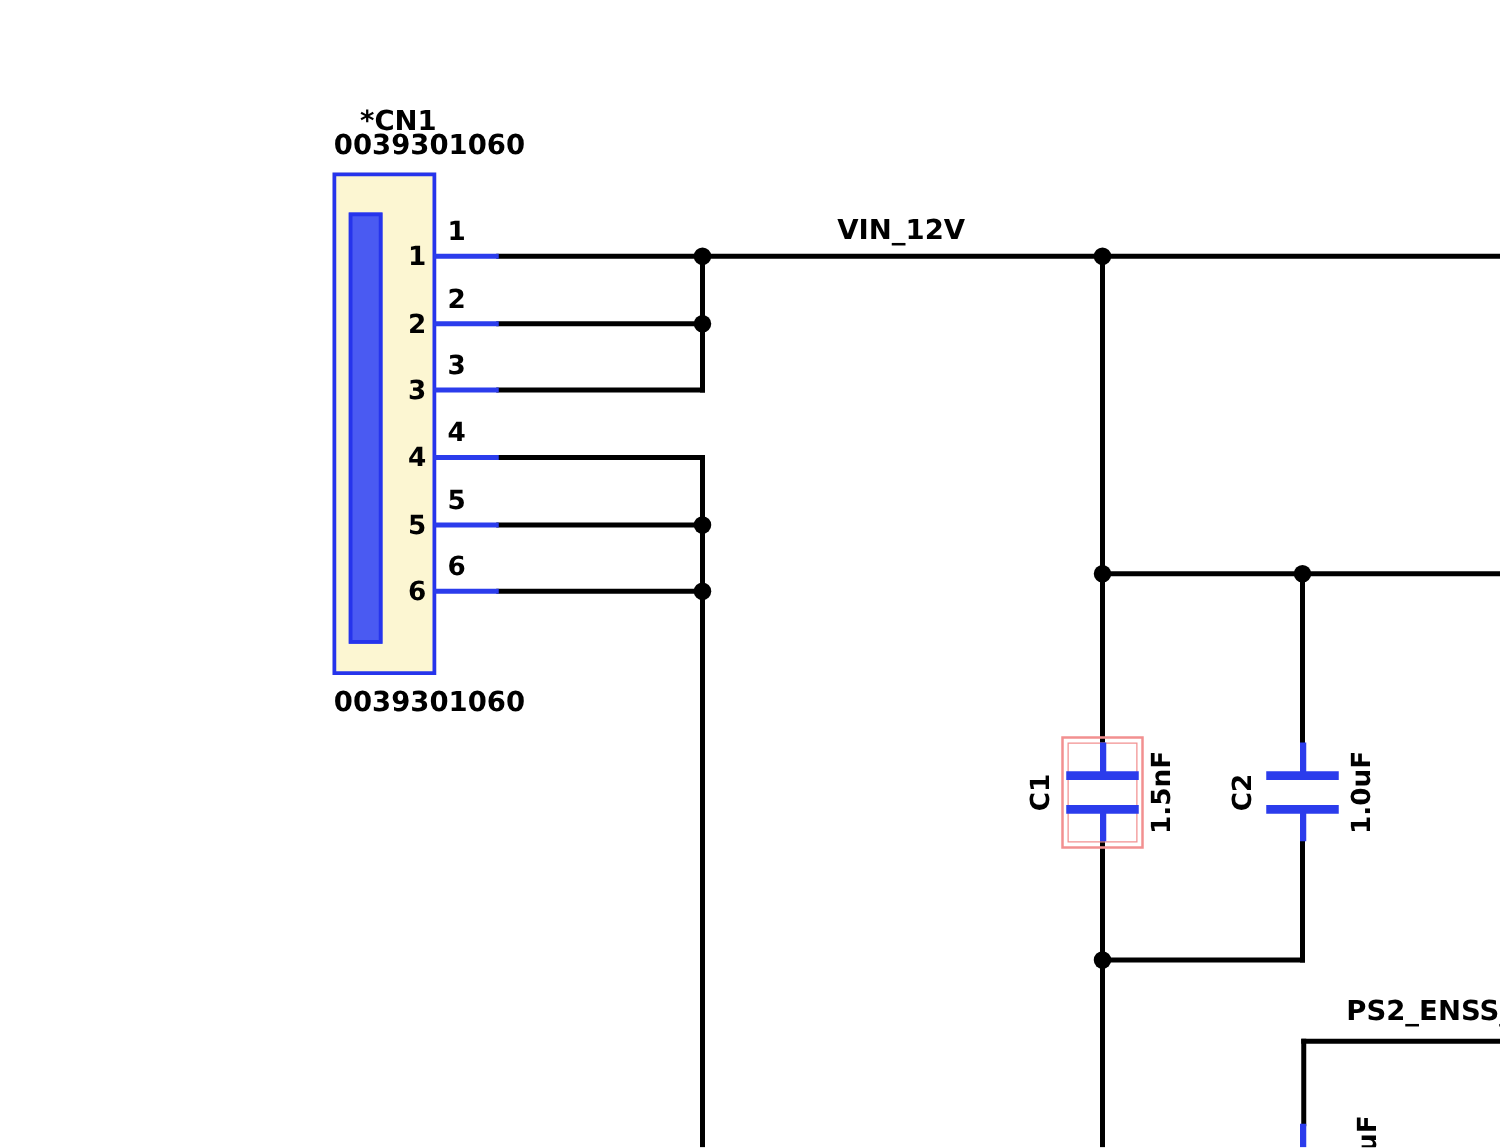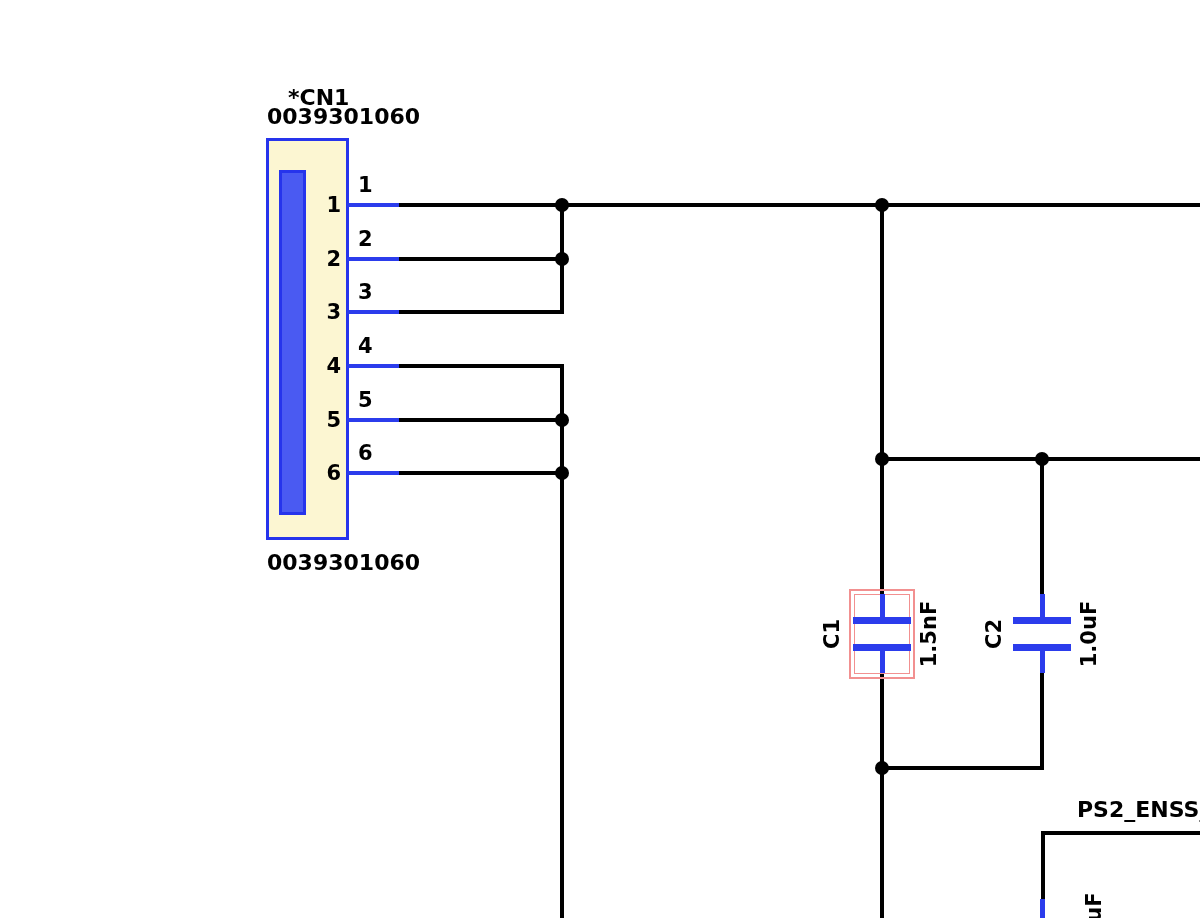--- a/index.html
+++ b/index.html
@@ -102,20 +102,21 @@
 
   <div class="pin-num-out" style="top:172px;">1</div>
   <div class="pin-num-out" style="top:226px;">2</div>
   <div class="pin-num-out" style="top:279px;">3</div>
   <div class="pin-num-out" style="top:333px;">4</div>
   <div class="pin-num-out" style="top:387px;">5</div>
   <div class="pin-num-out" style="top:440px;">6</div>
 
   <div class="txt" style="left:267px; top:549px;">0039301060</div>
 
+  <div class="net-label" style="left:621px; top:172px; width:200px; text-align:center;">VIN_12V</div>
   <div class="net-label" style="left:1077px; top:797px;">PS2_ENSS_</div>
 
   <div class="hl-box">
     <div class="hl-box-inner"></div>
   </div>
   <div>
     <div class="cap-lead" style="left:880px; top:594px;"></div>
     <div class="cap-plate" style="left:853px; top:617px;"></div>
     <div class="cap-plate" style="left:853px; top:644px;"></div>
     <div class="cap-lead" style="left:880px; top:649px;"></div>

